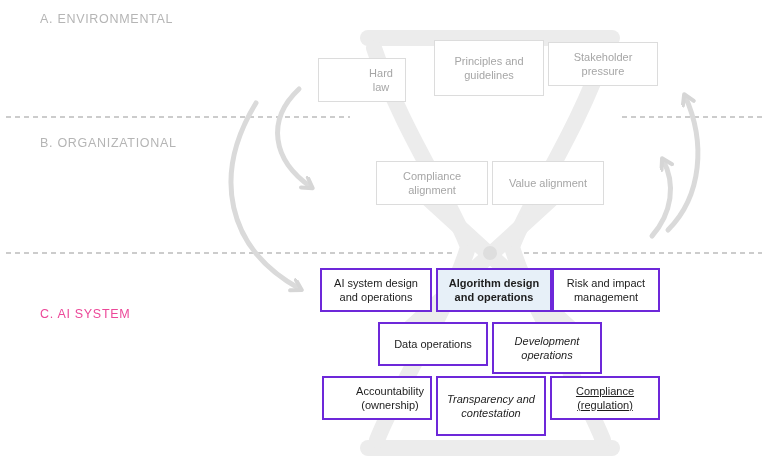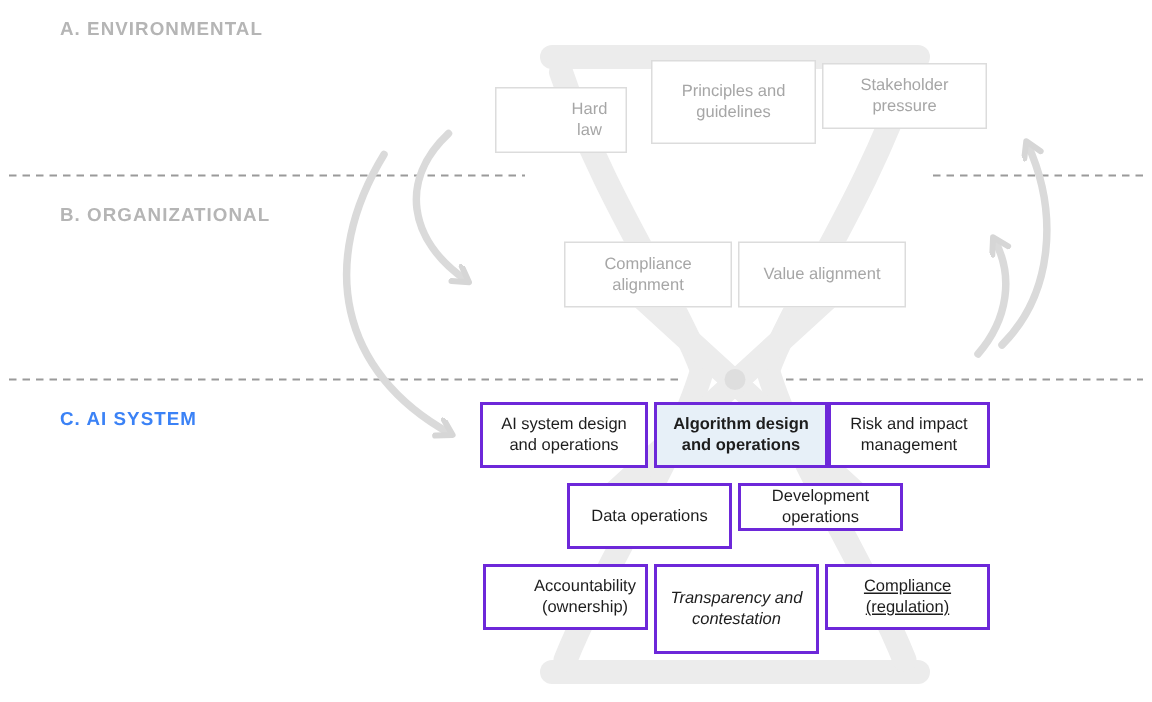--- a/index.html
+++ b/index.html
@@ -2,24 +2,24 @@
 <html><head>
 <meta charset="utf-8">
 <style>
   html,body{margin:0;padding:0;background:#fff;}
   #stage{
     position:relative;width:768px;height:468px;background:#fff;overflow:hidden;
     font-family:"Liberation Sans", sans-serif;
   }
   #bg-svg{position:absolute;left:0;top:0;width:768px;height:468px;z-index:0;}
   .layer-label{
-    position:absolute;font-size:12.5px;font-weight:bold;letter-spacing:.7px;
+    position:absolute;font-size:12.5px;font-weight:normal;letter-spacing:.7px;
     color:#b5b5b5;z-index:3;white-space:nowrap;
   }
-  .layer-label.dark{color:#3b82f6;}
+  .layer-label.dark{color:#ec4899;margin-top:35px;}
   .box{
     position:absolute;z-index:2;display:flex;align-items:center;justify-content:center;
     text-align:center;font-size:11px;line-height:1.3;background:#fff;box-sizing:border-box;
     padding:3px 6px;
   }
   .box.gray{border:1px solid #dcdcdc;color:#a6a6a6;}
   .box.dark{border:2px solid #6d28d9;color:#1d1d1d;}
   .box.highlight{background:#e7f0f8;font-weight:bold;}
 </style>
 </head>
@@ -56,31 +56,31 @@
       <path d="M 256 103 C 212 175, 226 248, 300 289" marker-end="url(#ah)"></path>
       <path d="M 668 230 C 702 196, 706 142, 685 96" marker-end="url(#ah)"></path>
       <path d="M 652 236 C 672 213, 676 184, 663 160" marker-end="url(#ah)"></path>
     </g>
   </svg>
 
   <div class="layer-label" style="left:40px;top:12px;">A. ENVIRONMENTAL</div>
   <div class="layer-label" style="left:40px;top:136px;">B. ORGANIZATIONAL</div>
   <div class="layer-label dark" style="left:40px;top:272px;">C. AI SYSTEM</div>
 
-  <div class="box gray" style="left:330px;top:58px;width:88px;height:44px;padding-left:44px;">Hard law</div>
+  <div class="box gray" style="left:318px;top:58px;width:88px;height:44px;padding-left:44px;">Hard law</div>
   <div class="box gray" style="left:434px;top:40px;width:110px;height:56px;">Principles and guidelines</div>
   <div class="box gray" style="left:548px;top:42px;width:110px;height:44px;">Stakeholder pressure</div>
 
   <div class="box gray" style="left:376px;top:161px;width:112px;height:44px;">Compliance alignment</div>
   <div class="box gray" style="left:492px;top:161px;width:112px;height:44px;">Value alignment</div>
 
   <div class="box dark" style="left:320px;top:268px;width:112px;height:44px;">AI system design and operations</div>
   <div class="box dark highlight" style="left:436px;top:268px;width:116px;height:44px;">Algorithm design and operations</div>
   <div class="box dark" style="left:552px;top:268px;width:108px;height:44px;">Risk and impact management</div>
 
   <div class="box dark" style="left:378px;top:322px;width:110px;height:44px;">Data operations</div>
-  <div class="box dark" style="left:492px;top:322px;width:110px;height:32px;">Development operations</div>
+  <div class="box dark" style="left:492px;top:322px;width:110px;height:52px;font-style:italic;">Development operations</div>
 
   <div class="box dark" style="left:322px;top:376px;width:110px;height:44px;padding-left:32px;">Accountability (ownership)</div>
   <div class="box dark" style="left:436px;top:376px;width:110px;height:60px;font-style:italic;">Transparency and contestation</div>
   <div class="box dark" style="left:550px;top:376px;width:110px;height:44px;text-decoration:underline;">Compliance (regulation)</div>
 
 </div>
 
 </body></html>

